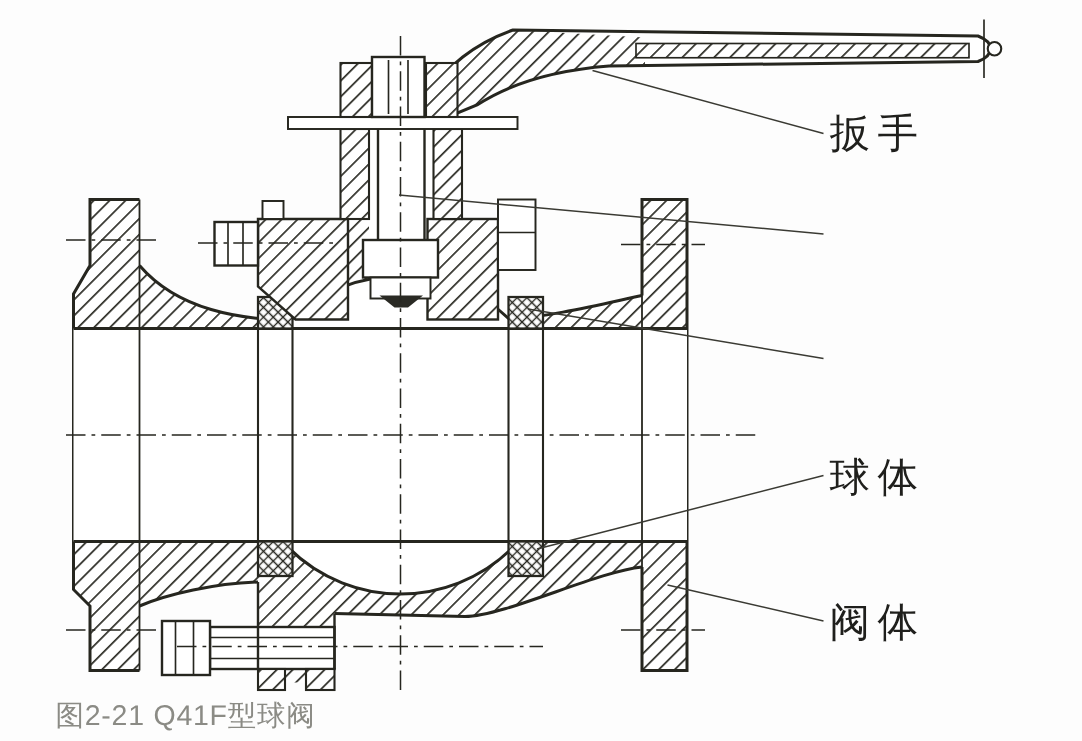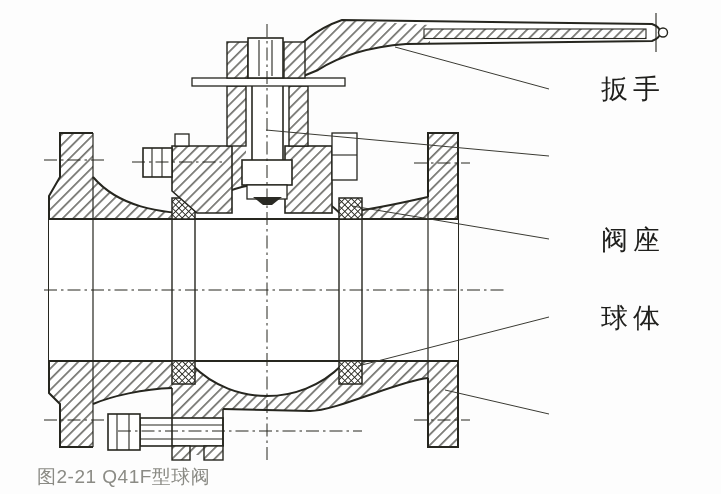--- a/index.html
+++ b/index.html
@@ -18,21 +18,20 @@
   }
   .drawing{position:absolute;left:0;top:0;}
   .part-label{
     position:absolute;
     font-family:Liberation Sans, sans-serif;
     font-size:27px;
     line-height:1.05;
     letter-spacing:5px;
     color:var(--label);
     white-space:nowrap;
-    margin-left:48px;
   }
   .lbl-0{left:553px;top:75px;}
   .lbl-1{left:553px;top:142px;}
   .lbl-2{left:553px;top:226px;}
   .lbl-3{left:553px;top:304px;}
   .lbl-4{left:553px;top:401px;}
   .caption{
     position:absolute;
     left:37px;top:464px;
     font-size:19px;
@@ -181,17 +180,17 @@
     <g stroke="#3a3a33" stroke-width="1" fill="none">
       <line x1="395" y1="47" x2="549" y2="89"></line>
       <line x1="266" y1="130" x2="549" y2="156"></line>
       <line x1="352" y1="206" x2="549" y2="239"></line>
       <line x1="358" y1="366" x2="549" y2="317"></line>
       <line x1="445" y1="390" x2="549" y2="414"></line>
     </g>
   </svg>
 
   <div class="part-label lbl-0">扳手</div>
-  <div class="part-label lbl-2">阀座</div>
   <div class="part-label lbl-3">球体</div>
+  <div class="part-label lbl-4">阀体</div>
 
   <div class="caption">图2-21 Q41F型球阀</div>
 </div>
 
 </body></html>

